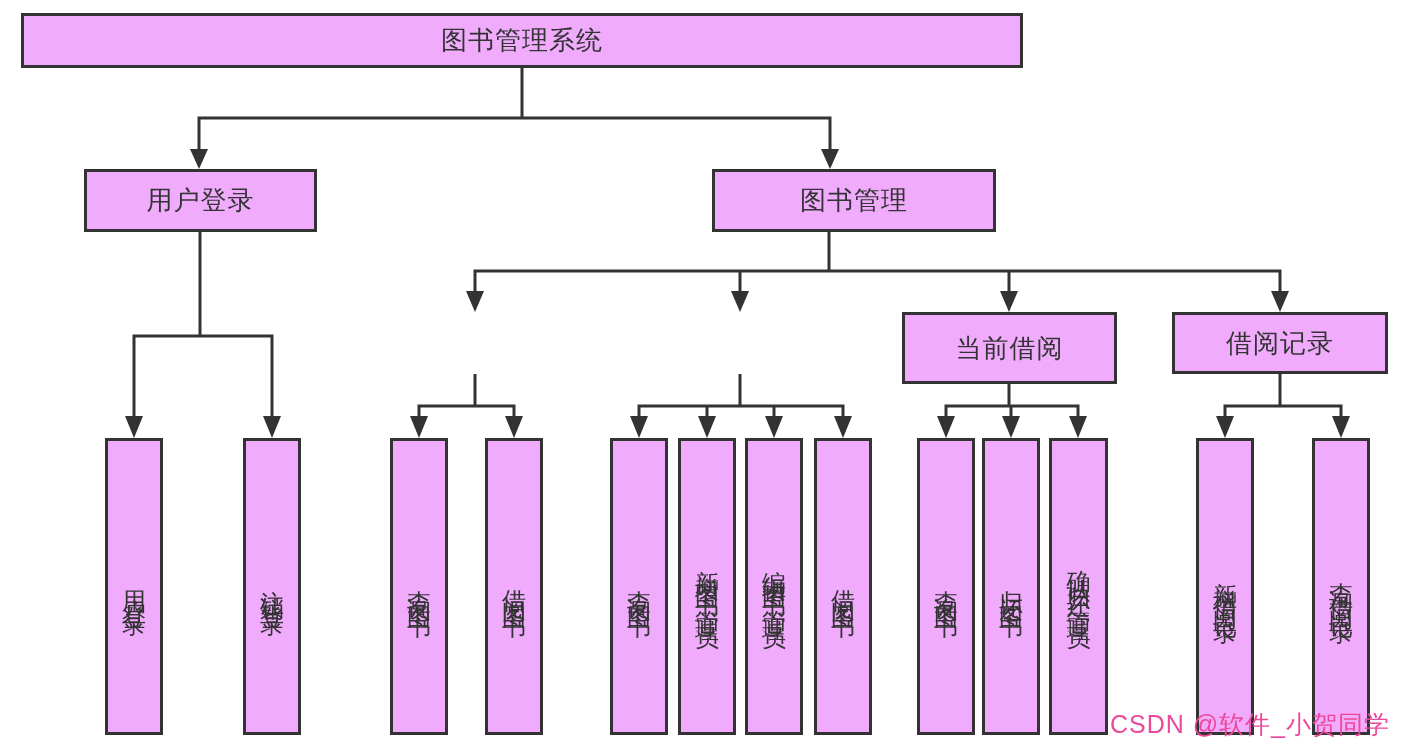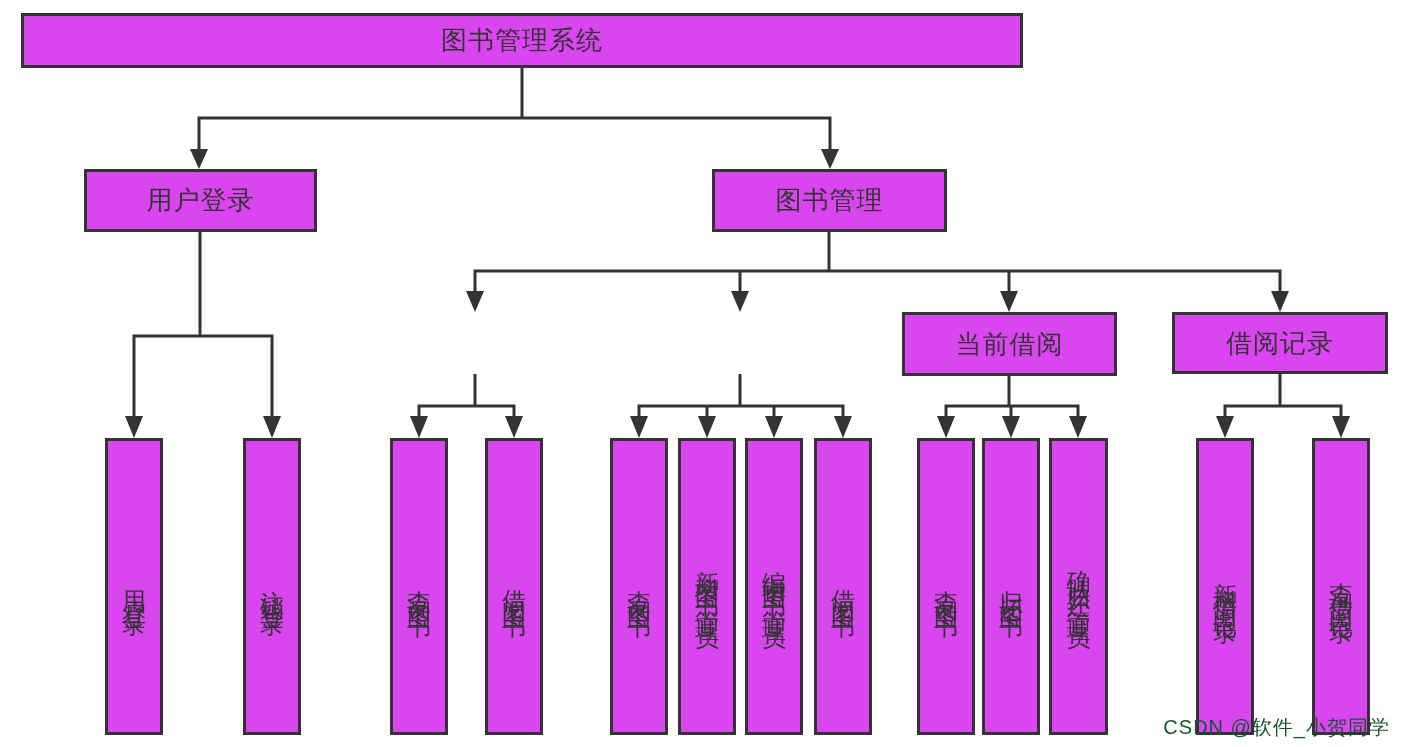--- a/index.html
+++ b/index.html
@@ -4,31 +4,31 @@
 <style>
   html,body{margin:0;padding:0;background:#ffffff;}
   .stage{
     position:relative;width:1405px;height:747px;background:#ffffff;
     font-family:"Liberation Sans",sans-serif;color:#333333;overflow:hidden;
   }
   .lines{position:absolute;left:0;top:0;width:1405px;height:747px;z-index:1;}
   .lines path{stroke:#333333;stroke-width:3;fill:none;}
   .lines polygon{fill:#333333;stroke:none;}
   .node{
-    position:absolute;background:#d946ef;border:3px solid #333333;box-sizing:border-box;
+    position:absolute;background:#f0abfc;border:3px solid #333333;box-sizing:border-box;
     display:flex;align-items:center;justify-content:center;z-index:2;
   }
   .node.h span{font-size:26px;letter-spacing:1px;white-space:nowrap;}
   .node.v span{
     writing-mode:vertical-rl;text-orientation:mixed;
     font-size:24px;letter-spacing:8px;line-height:1;white-space:nowrap;
   }
   .watermark{
     position:absolute;right:15px;bottom:6px;z-index:3;
-    font-size:20px;letter-spacing:1px;color:#14532d;white-space:nowrap;
+    font-size:25px;letter-spacing:1px;color:#ec4899;white-space:nowrap;
   }
 </style>
 </head>
 <body>
 
 <div class="stage">
 
   <svg class="lines" viewBox="0 0 1405 747" xmlns="http://www.w3.org/2000/svg">
     <g>
       <path d="M522 68 V119.5 M197.5 118 H831.5 M199 118 V151 M830 118 V151"></path>
@@ -72,25 +72,25 @@
     </g>
   </svg>
 
   <div class="node h" style="left:21px;top:13px;width:1002px;height:55px">
     <span>图书管理系统</span>
   </div>
 
   <div class="node h" style="left:84px;top:169px;width:233px;height:63px">
     <span>用户登录</span>
   </div>
-  <div class="node h" style="left:712px;top:169px;width:235px;height:63px">
+  <div class="node h" style="left:712px;top:169px;width:284px;height:63px">
     <span>图书管理</span>
   </div>
 
-  <div class="node h" style="left:902px;top:312px;width:215px;height:64px">
+  <div class="node h" style="left:902px;top:312px;width:215px;height:72px">
     <span>当前借阅</span>
   </div>
   <div class="node h" style="left:1172px;top:312px;width:216px;height:62px">
     <span>借阅记录</span>
   </div>
 
   <div class="node v" style="left:105px;top:438px;width:58px;height:297px">
     <span>用户登录</span>
   </div>
   <div class="node v" style="left:243px;top:438px;width:58px;height:297px">

